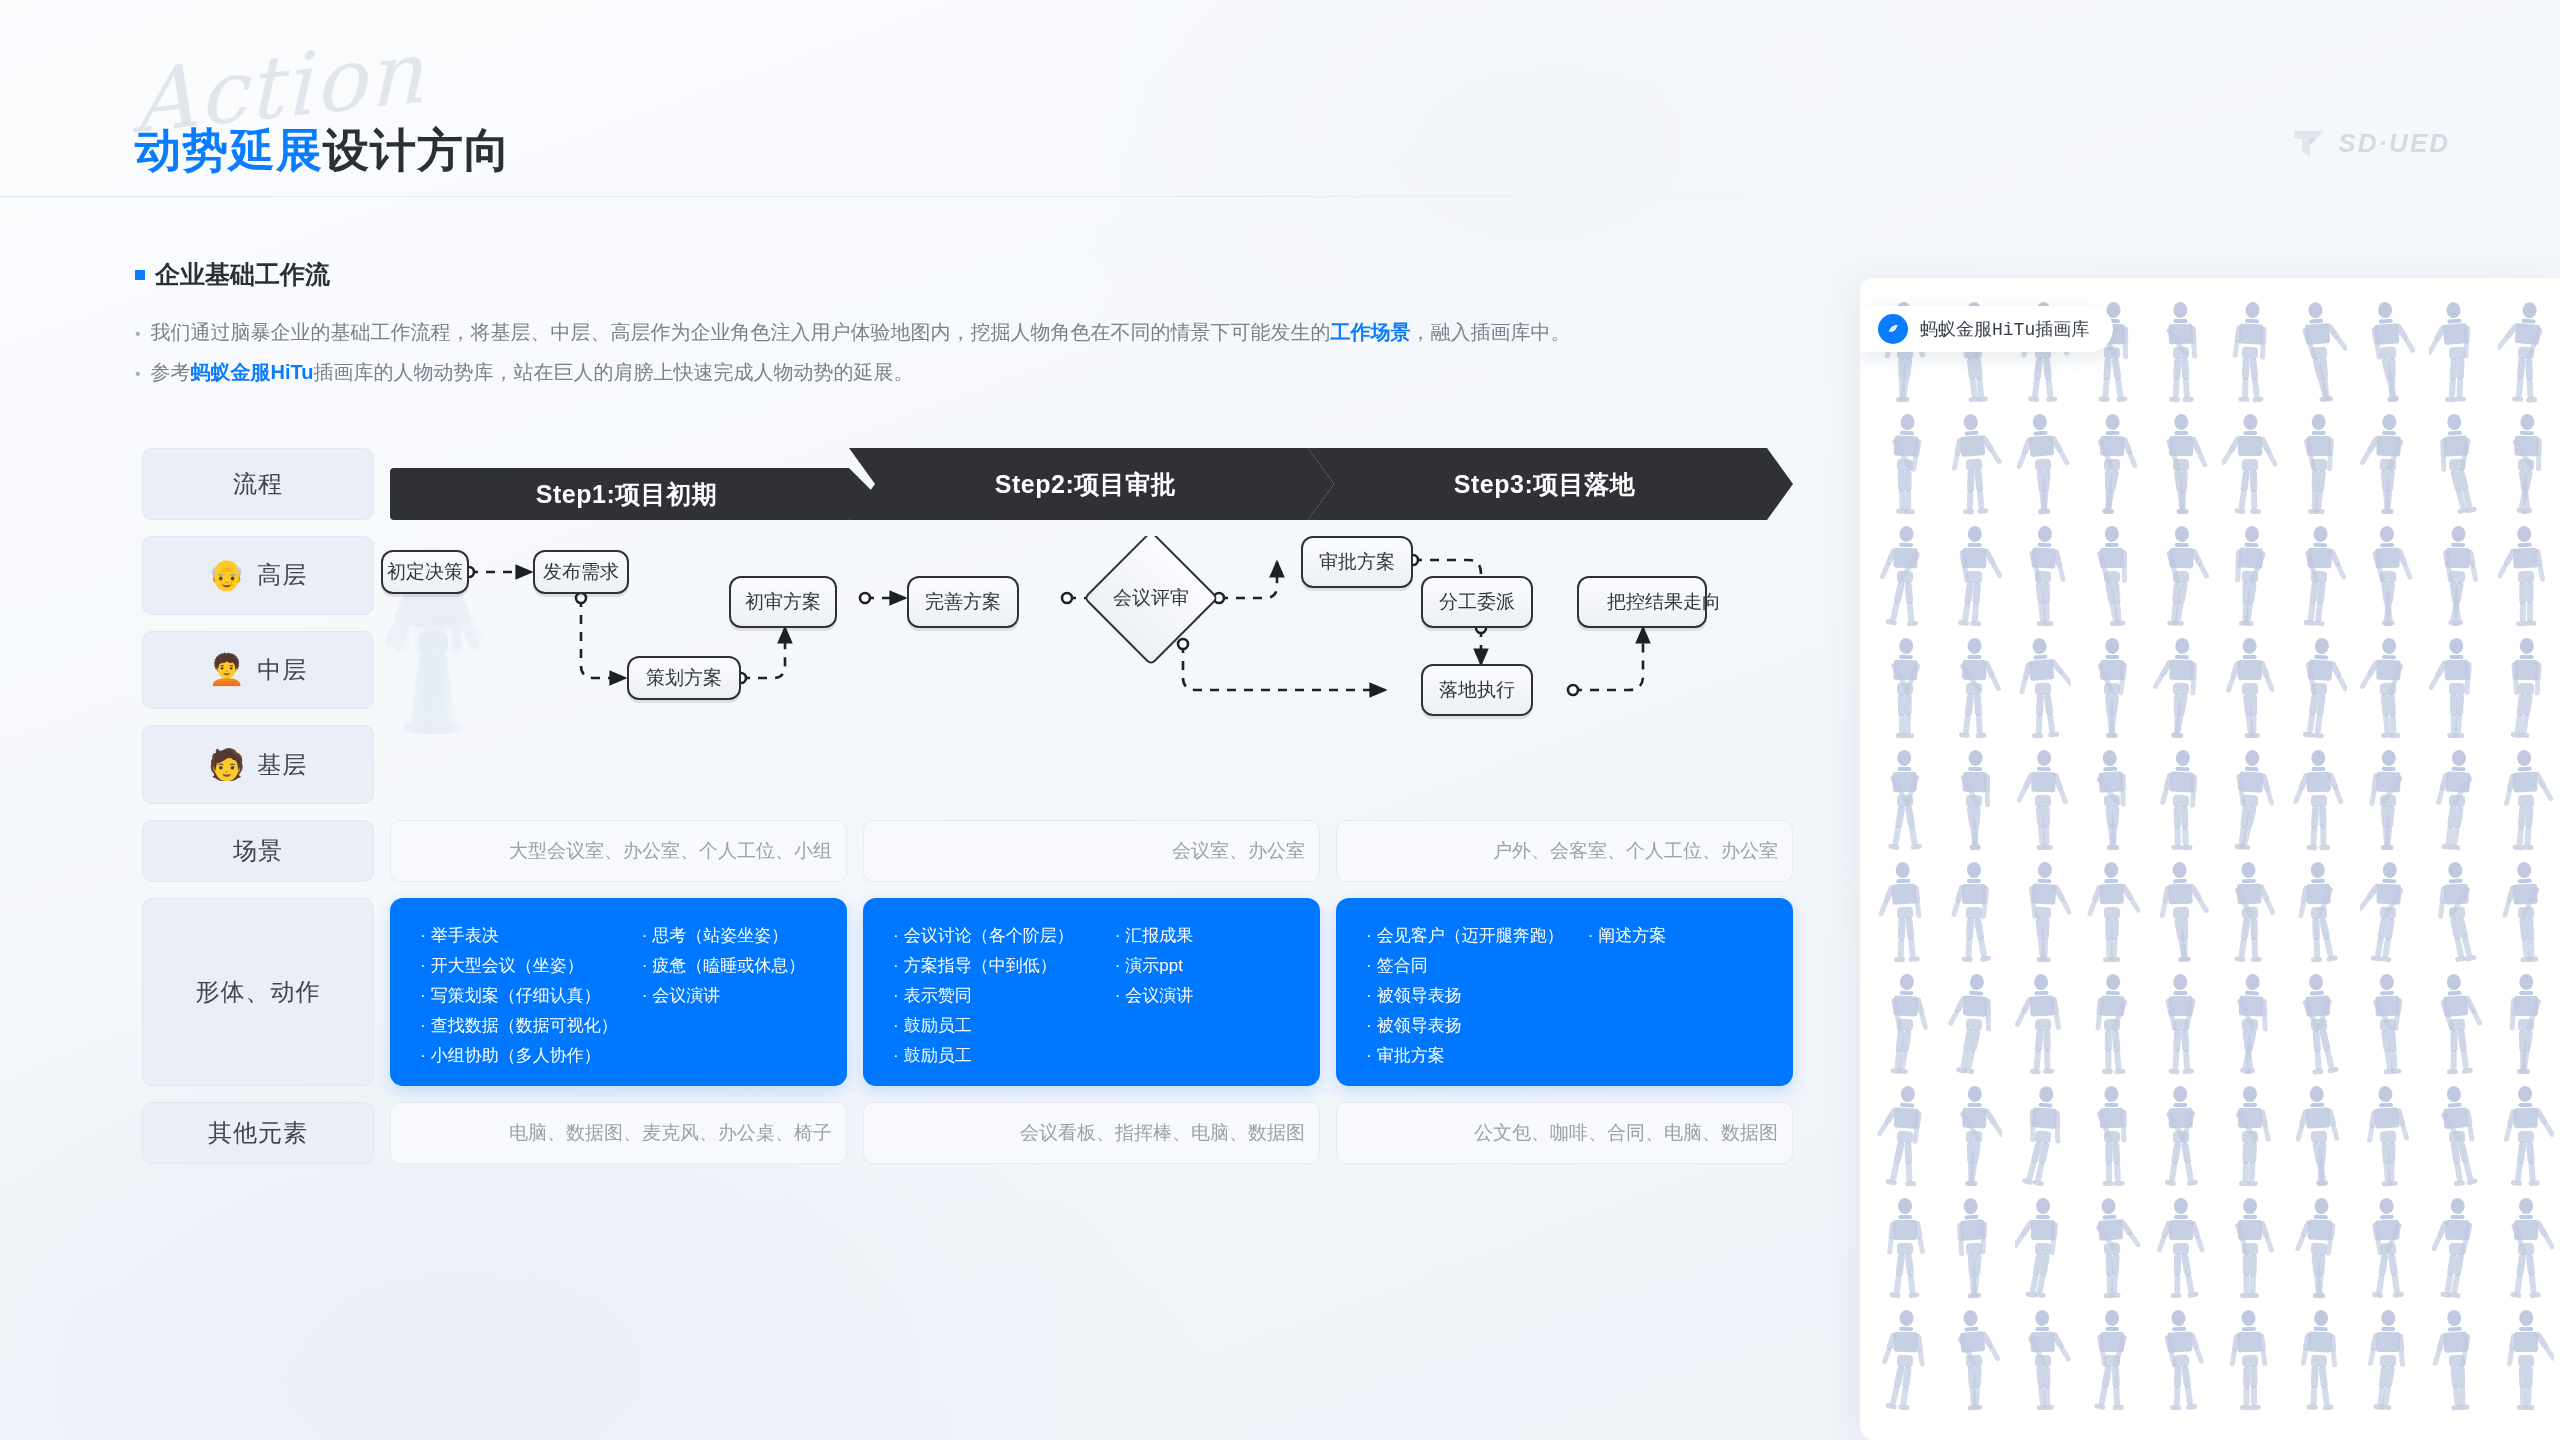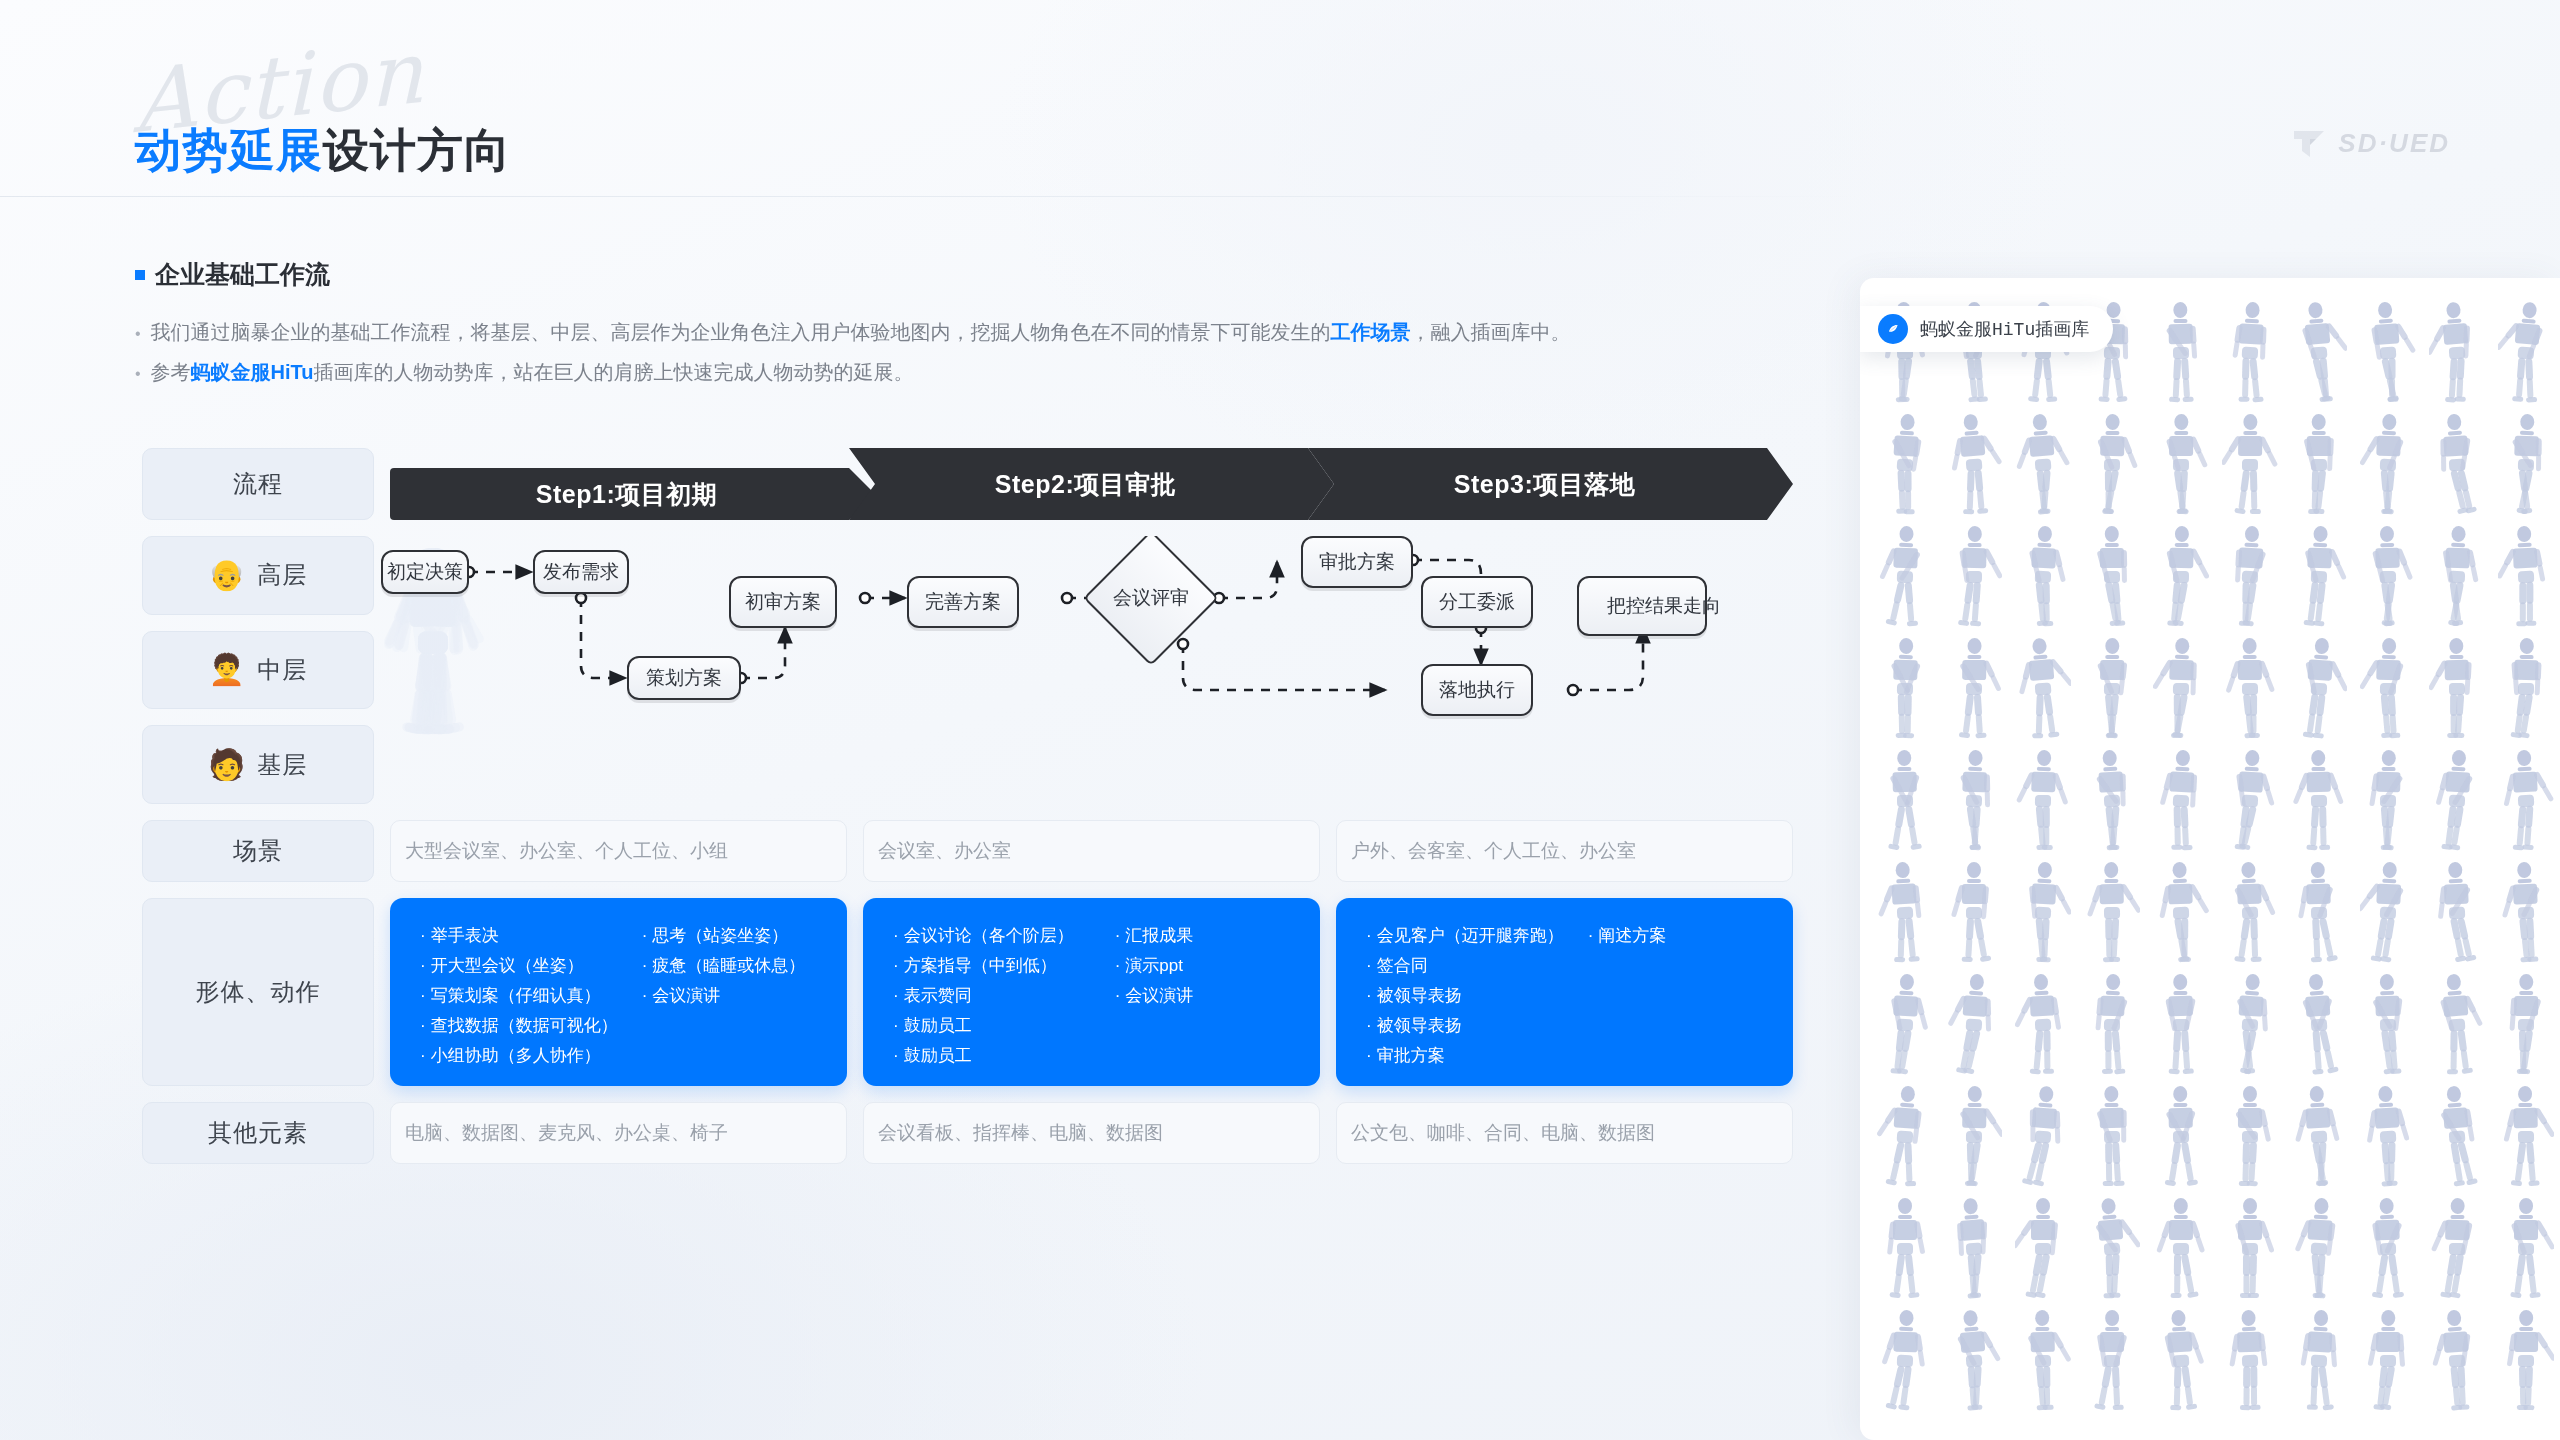--- a/index.html
+++ b/index.html
@@ -99,21 +99,21 @@
   }
   .diamond-label {
     position: absolute; display: flex; align-items: center; justify-content: center;
     font-size: 19px; color: #32373f; white-space: nowrap;
   }
 
   
   .cells { display: flex; gap: 16px; height: 100%; }
   .cell {
     flex: 1; background: #f7f9fc; border: 1px solid #e6ebf2; border-radius: 10px;
-    display: flex; align-items: center; justify-content: flex-start;
+    display: flex; align-items: center; justify-content: flex-end;
     color: #9aa1ab; font-size: 19px; text-align: center; padding: 0 14px;
   }
   #scenerow, #otherrow { height: 62px; }
 
   
   #actionrow { height: 188px; }
   .bluecell {
     flex: 1; background: #0077ff; border-radius: 13px;
     box-shadow: 0 6px 16px rgba(0,119,255,.18);
     padding: 26px 30px 20px 30px;
@@ -591,21 +591,21 @@
       <div class="diamond-label" style="left:722px; top:14px; width:96px; height:96px;">
           <span>会议评审</span>
         </div>
 
       <div class="node" style="left:920px; top:0px;  width:112px; height:52px;">
           <span>审批方案</span>
         </div>
       <div class="node" style="left:1040px;top:40px; width:112px; height:52px;">
           <span>分工委派</span>
         </div>
-      <div class="node" style="left:1196px;top:40px; width:130px; height:60px;padding-left:44px;">
+      <div class="node" style="left:1196px;top:40px; width:130px; height:52px;padding-left:44px;">
           <span>把控结果走向</span>
         </div>
       <div class="node" style="left:1040px;top:128px;width:112px; height:52px;">
           <span>落地执行</span>
         </div>
     </div>
   </div>
 
   <div class="row" id="scenerow">
     <div class="rowlabel">

